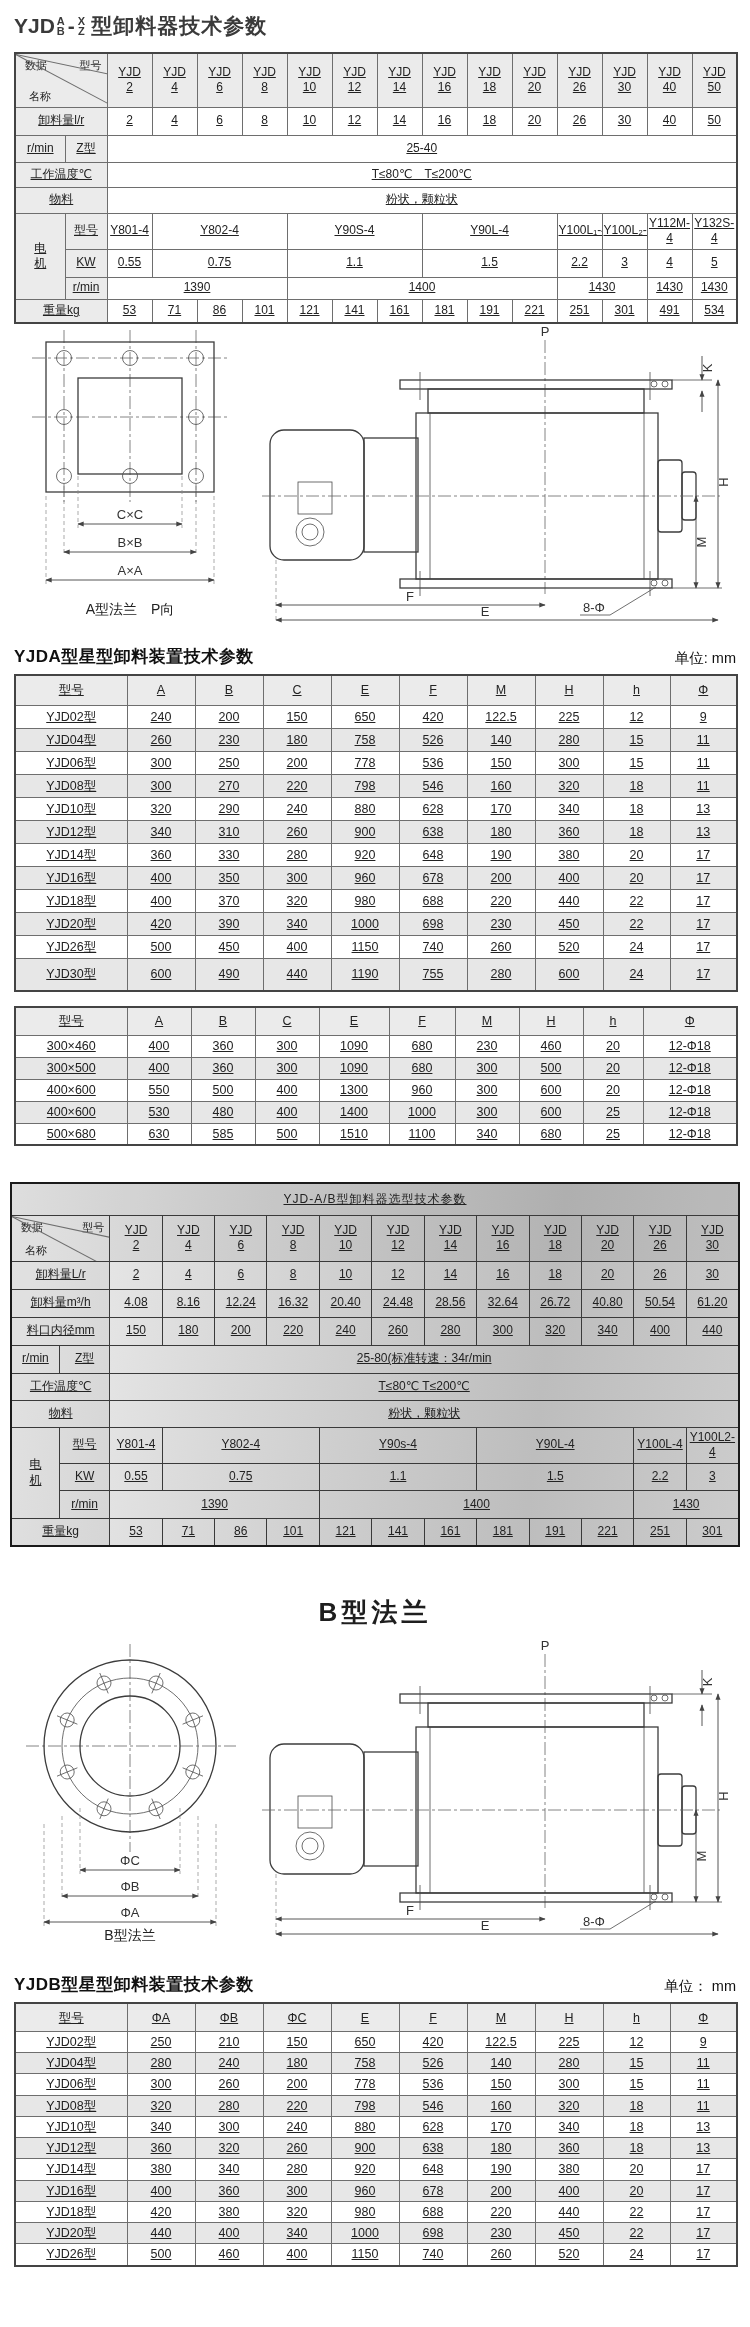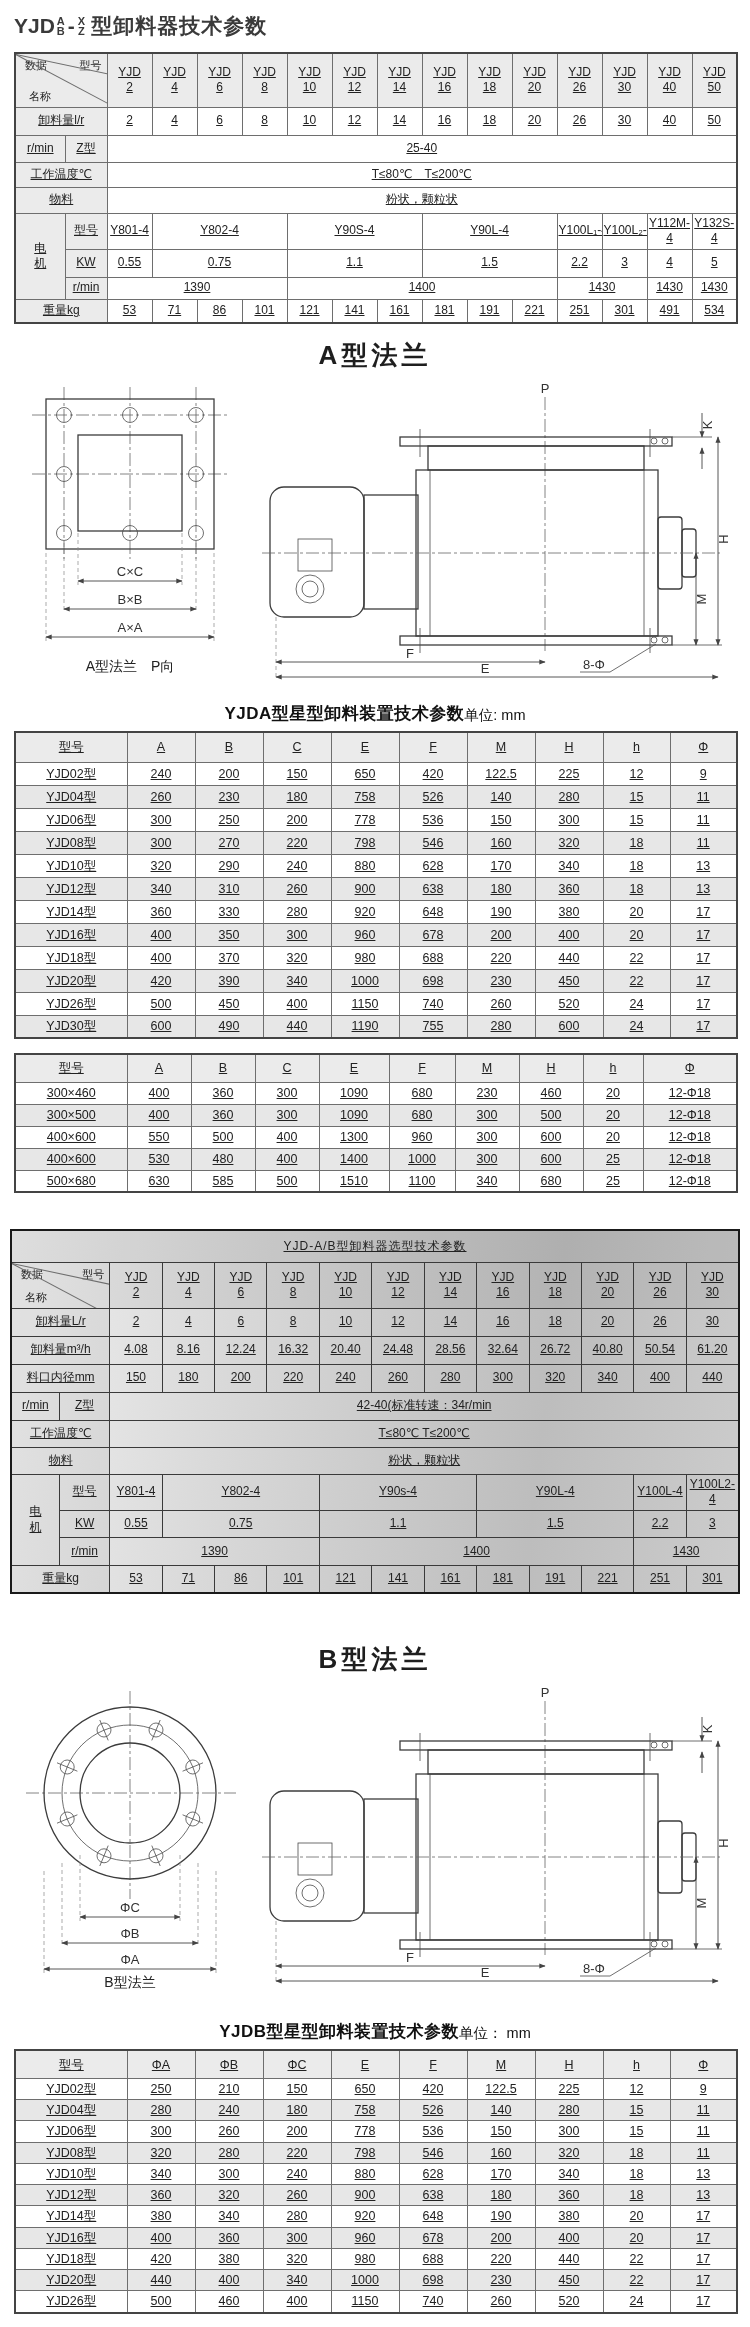--- a/index.html
+++ b/index.html
@@ -33,21 +33,21 @@
   .diag span { position:absolute; font-size:11px; }
   .d-tl { top:4px; left:9px; }
   .d-tr { top:4px; right:5px; }
   .d-bl { bottom:3px; left:13px; }
   .dl { position:absolute; top:0; left:0; height:1px; background:#6e6e6e; transform-origin:0 0; display:block; }
   .dl1 { width:125%; transform:rotate(28deg); }
   .dl2 { width:110%; transform:rotate(12deg); }
 
   
   .flange-title { font-size:26px; font-weight:bold; text-align:center; letter-spacing:4px; color:#1e1e1e; margin:14px 0 8px; }
-  .table-heading { display:flex; justify-content:center; align-items:flex-end; margin:16px 0 6px; }
+  .table-heading { display:flex; justify-content:space-between; align-items:flex-end; margin:16px 0 6px; }
   .table-heading .tt { font-size:17px; font-weight:bold; color:#111; letter-spacing:0.5px; }
   .table-heading .unit { font-size:14.5px; color:#111; }
   .gap-sm { height:14px; } .gap-md { height:36px; }
 
   
   .drawings { display:flex; align-items:flex-start; justify-content:space-between; padding:0 4px; }
   svg .ln  { fill:none; stroke:#3c3c3c; stroke-width:1.3; }
   svg .lnt { fill:none; stroke:#4a4a4a; stroke-width:0.8; }
   svg .cl  { stroke:#666; stroke-width:0.8; stroke-dasharray:13 3 3 3; fill:none; }
   svg .dim { stroke:#444; stroke-width:0.9; fill:none; }
@@ -208,21 +208,20 @@
           <td>191</td>
           <td>221</td>
           <td>251</td>
           <td>301</td>
           <td>491</td>
           <td>534</td>
         </tr>
       </tbody>
     </table>
 
-  <h2 class="flange-title">A型法兰</h2>
 
   <div class="drawings">
 
     <svg width="228" height="305" viewBox="0 0 228 305">
       <line class="cl" x1="46" y1="6" x2="46" y2="178"></line>
       <line class="cl" x1="112" y1="6" x2="112" y2="178"></line>
       <line class="cl" x1="178" y1="6" x2="178" y2="178"></line>
       <line class="cl" x1="14" y1="34" x2="210" y2="34"></line>
       <line class="cl" x1="14" y1="93" x2="210" y2="93"></line>
       <rect class="ln" x="28" y="18" width="168" height="150"></rect>
@@ -452,21 +451,21 @@
           <td>500</td>
           <td>450</td>
           <td>400</td>
           <td>1150</td>
           <td>740</td>
           <td>260</td>
           <td>520</td>
           <td>24</td>
           <td>17</td>
         </tr>
-        <tr style="height: 23px;">
+        <tr style="height: 33px;">
           <td>YJD30型</td>
           <td>600</td>
           <td>490</td>
           <td>440</td>
           <td>1190</td>
           <td>755</td>
           <td>280</td>
           <td>600</td>
           <td>24</td>
           <td>17</td>
@@ -658,21 +657,21 @@
           <td>280</td>
           <td>300</td>
           <td>320</td>
           <td>340</td>
           <td>400</td>
           <td>440</td>
         </tr>
         <tr style="height: 28px;">
           <th>r/min</th>
           <th>Z型</th>
-          <td colspan="12">42-40(标准转速：34r/min</td>
+          <td colspan="12">25-80(标准转速：34r/min</td>
         </tr>
         <tr style="height: 27px;">
           <th colspan="2">工作温度℃</th>
           <td colspan="12">T≤80℃ T≤200℃</td>
         </tr>
         <tr style="height: 27px;">
           <th colspan="2">物料</th>
           <td colspan="12">粉状，颗粒状</td>
         </tr>
         <tr style="height: 27px;">

